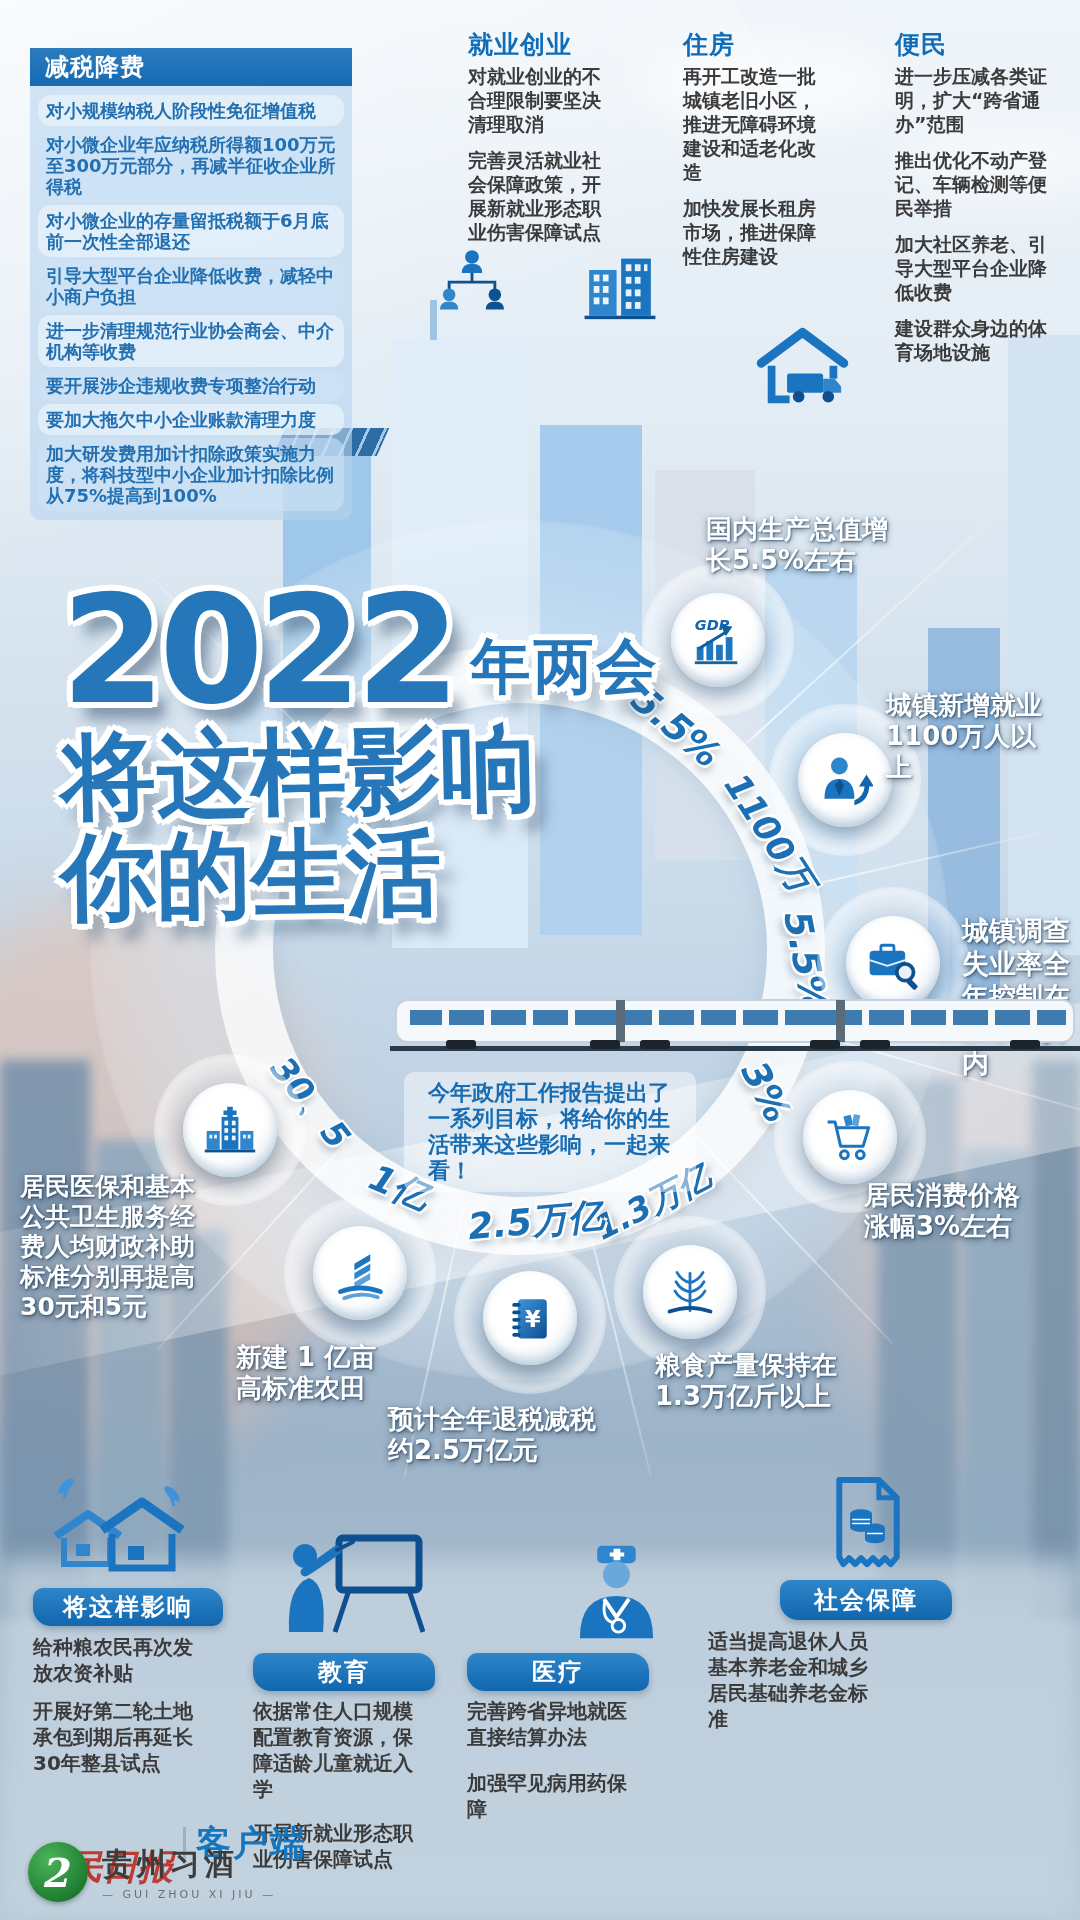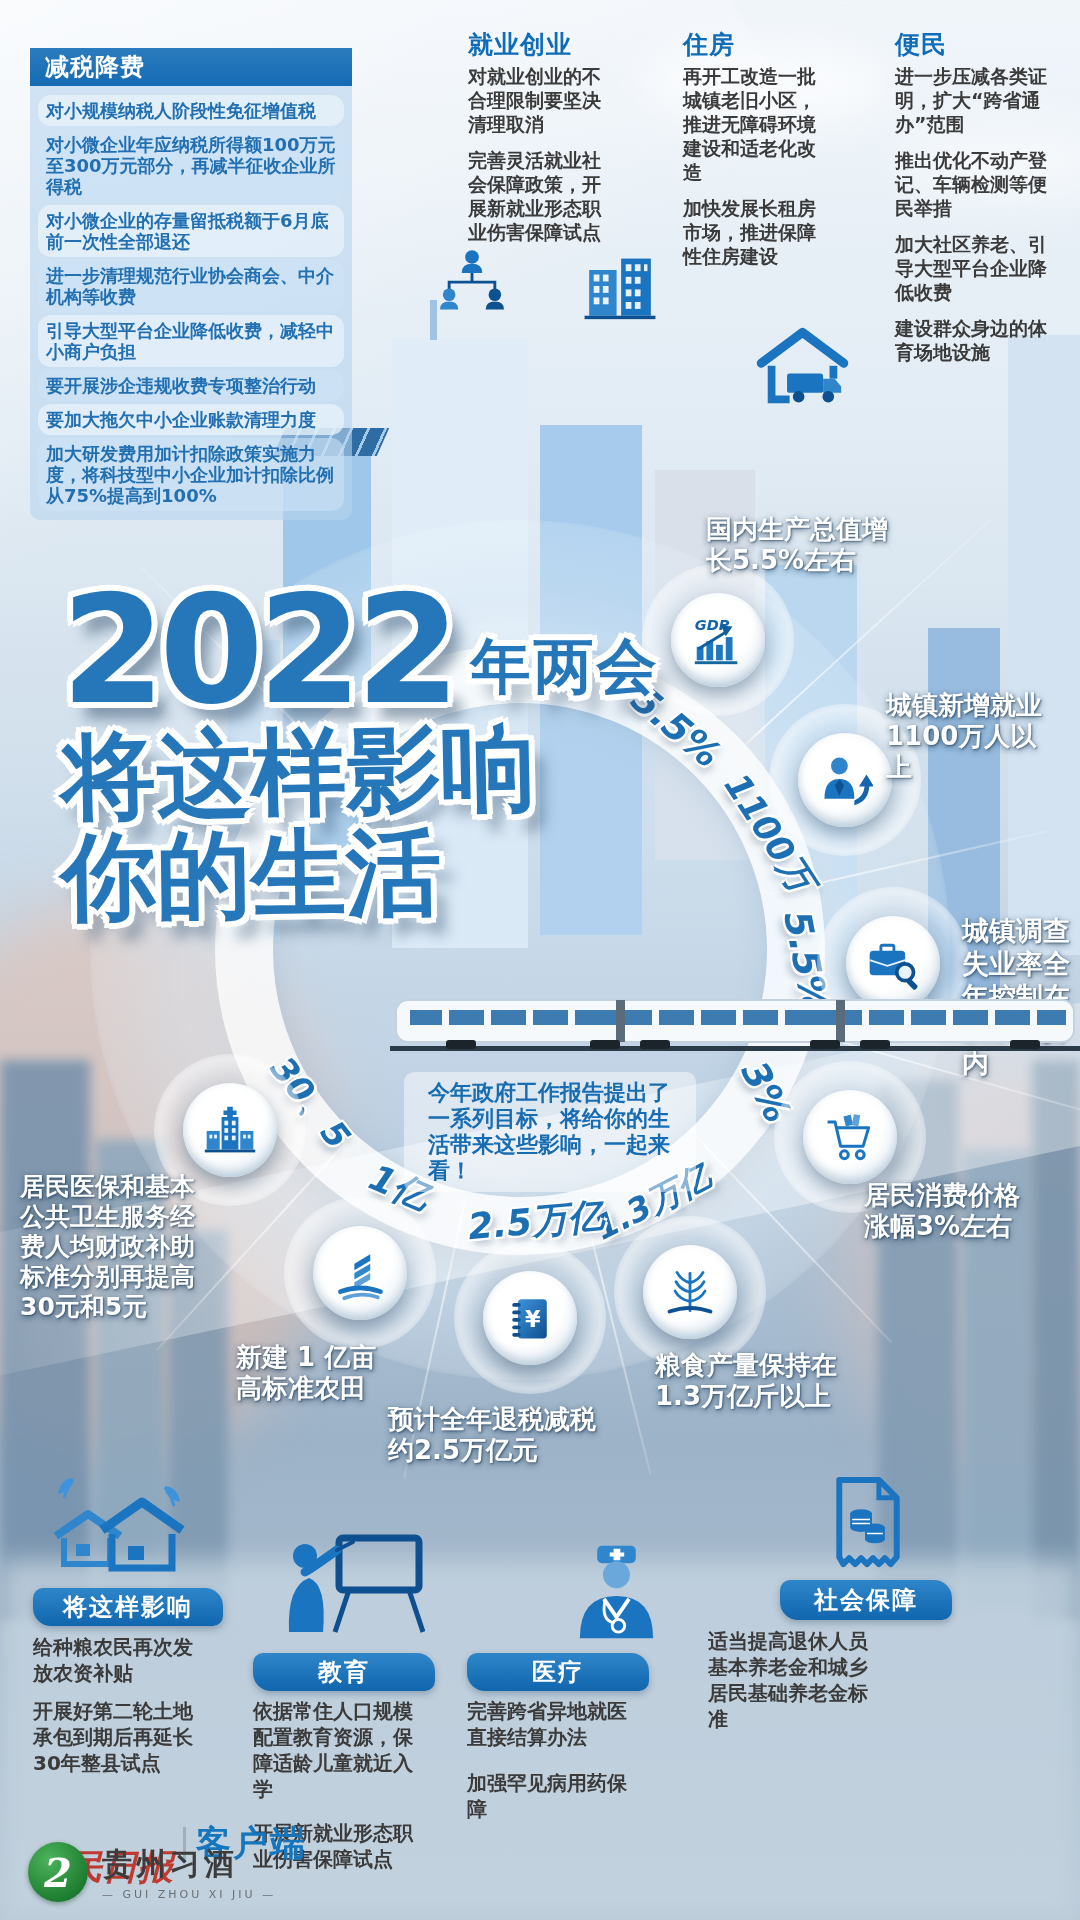--- a/index.html
+++ b/index.html
@@ -320,22 +320,22 @@
   </div>
 
   <div class="note">今年政府工作报告提出了一系列目标，将给你的生活带来这些影响，一起来看！</div>
 
   <div class="tax">
     <div class="tax-h">减税降费</div>
     <ul>
       <li>对小规模纳税人阶段性免征增值税</li>
       <li>对小微企业年应纳税所得额100万元至300万元部分，再减半征收企业所得税</li>
       <li>对小微企业的存量留抵税额于6月底前一次性全部退还</li>
+      <li>引导大型平台企业降低收费，减轻中小商户负担</li>
       <li>进一步清理规范行业协会商会、中介机构等收费</li>
-      <li>引导大型平台企业降低收费，减轻中小商户负担</li>
       <li>要开展涉企违规收费专项整治行动</li>
       <li>要加大拖欠中小企业账款清理力度</li>
       <li>加大研发费用加计扣除政策实施力度，将科技型中小企业加计扣除比例从75%提高到100%</li>
     </ul>
   </div>
 
   <div class="sec-h" style="left:468px;top:28px;">就业创业</div>
   <div class="sec-p" style="left:468px;top:64px;width:148px;">对就业创业的不合理限制要坚决清理取消</div>
   <div class="sec-p" style="left:468px;top:148px;width:148px;">完善灵活就业社会保障政策，开展新就业形态职业伤害保障试点</div>
   <svg class="abs" style="left:432px;top:246px;" width="80" height="70" viewBox="0 0 70 60">

